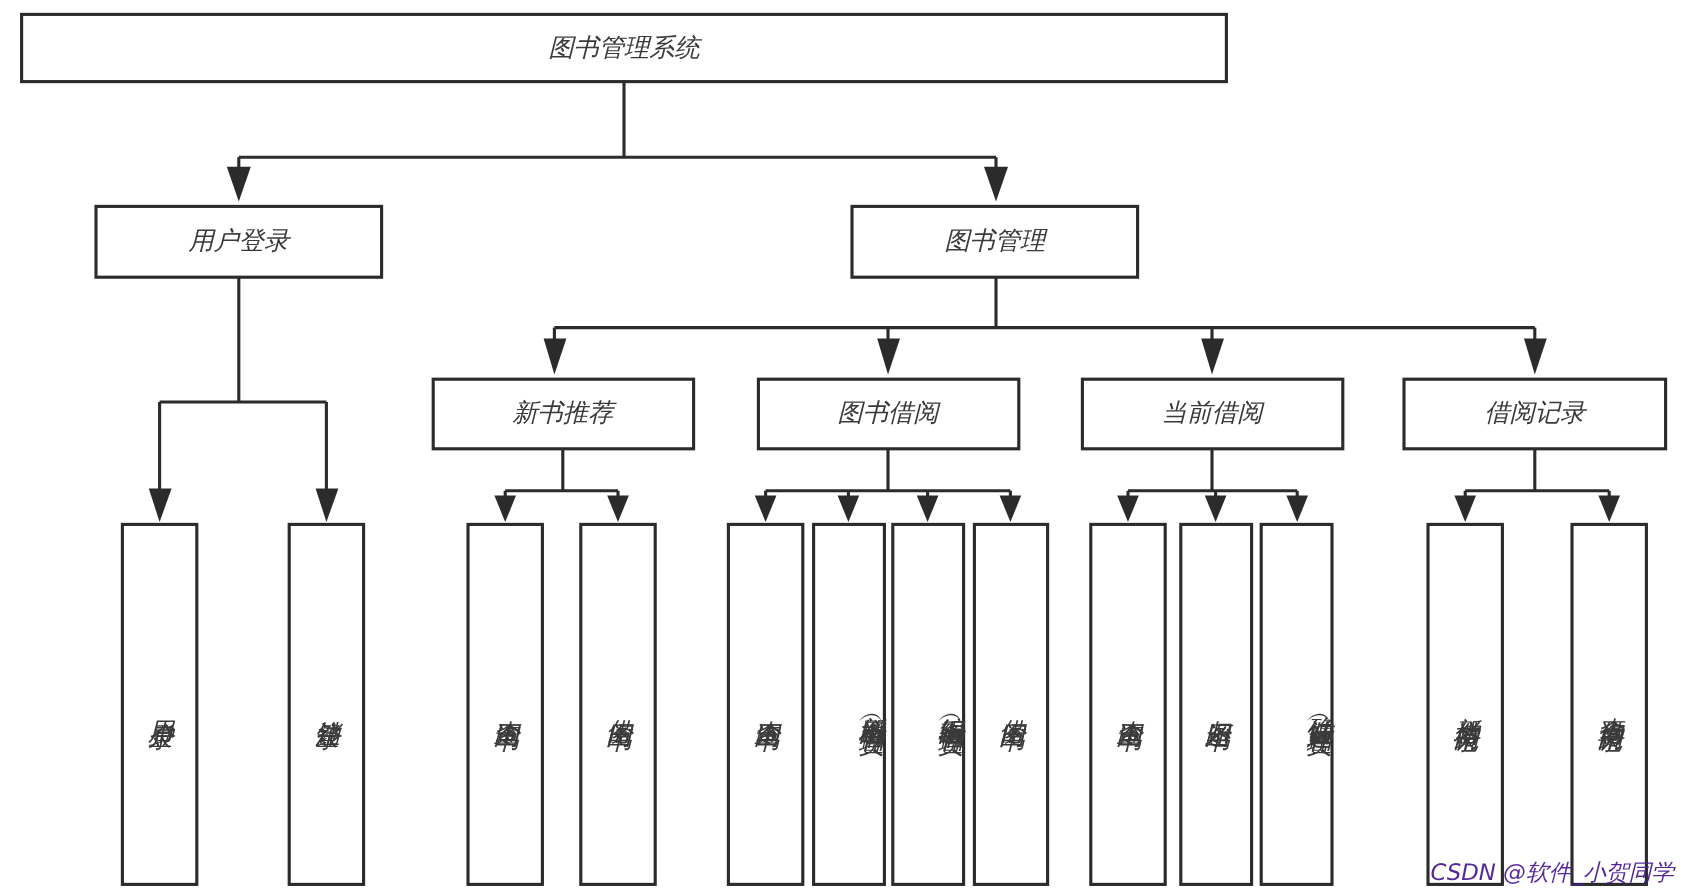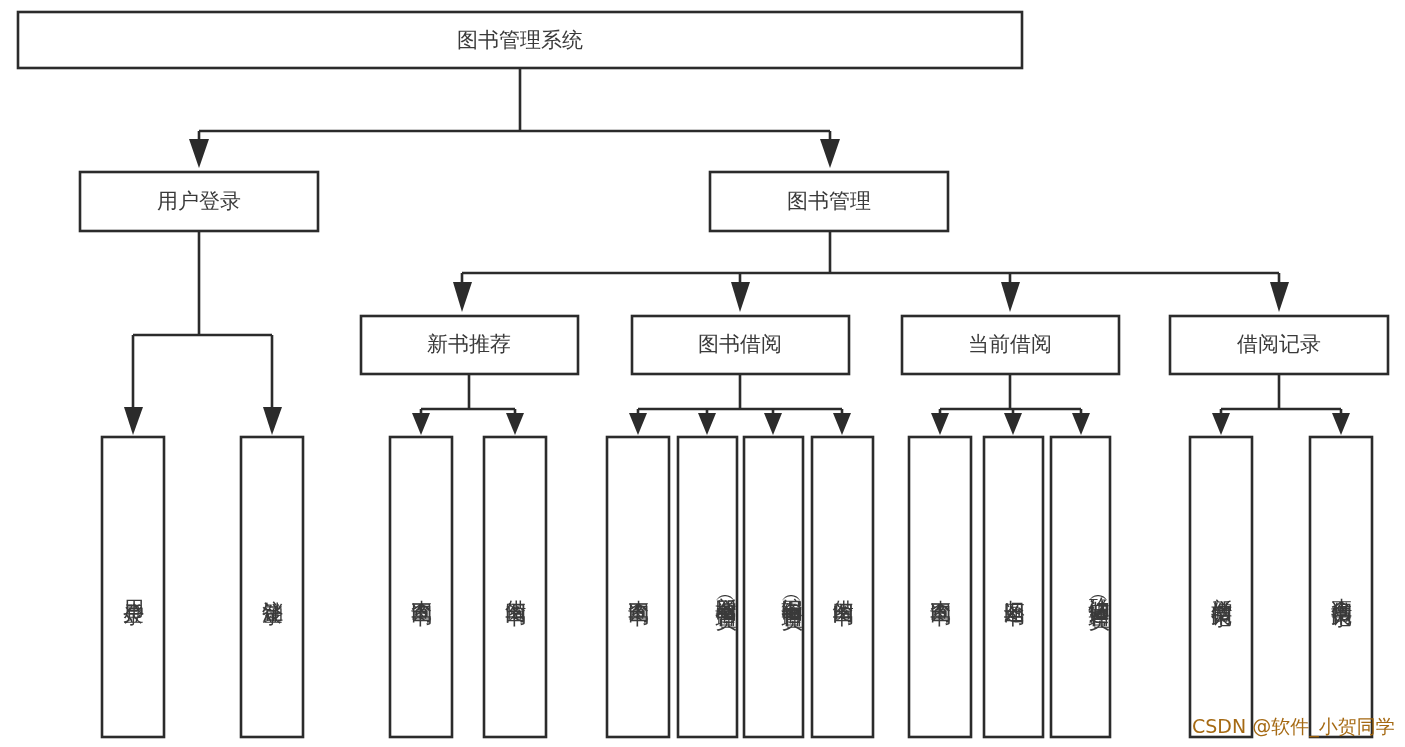--- a/index.html
+++ b/index.html
@@ -11,20 +11,21 @@
     width: 1405px;
     height: 747px;
     font-family: "DejaVu Sans", "Liberation Sans", sans-serif;
     overflow: hidden;
   }
   #diagram-root {
     position: relative;
     width: 1405px;
     height: 595px;
     background: #ffffff;
+    font-style: italic;
   }
   svg#flow {
     position: absolute;
     left: 0;
     top: 0;
     width: 1405px;
     height: 747px;
     display: block;
   }
   .node-rect {
@@ -61,21 +62,21 @@
     display: flex;
     align-items: center;
     justify-content: center;
     white-space: nowrap;
     pointer-events: none;
   }
   .watermark {
     position: absolute;
     font-family: "DejaVu Sans", "Liberation Sans", sans-serif;
     font-size: 19px;
-    color: #a16207;
+    color: #4c1d95;
     white-space: nowrap;
     opacity: 0.95;
   }
 </style>
 </head>
 <body>
 
 <div id="diagram-root">
 
   <svg id="flow" viewBox="0 0 1405 747">

